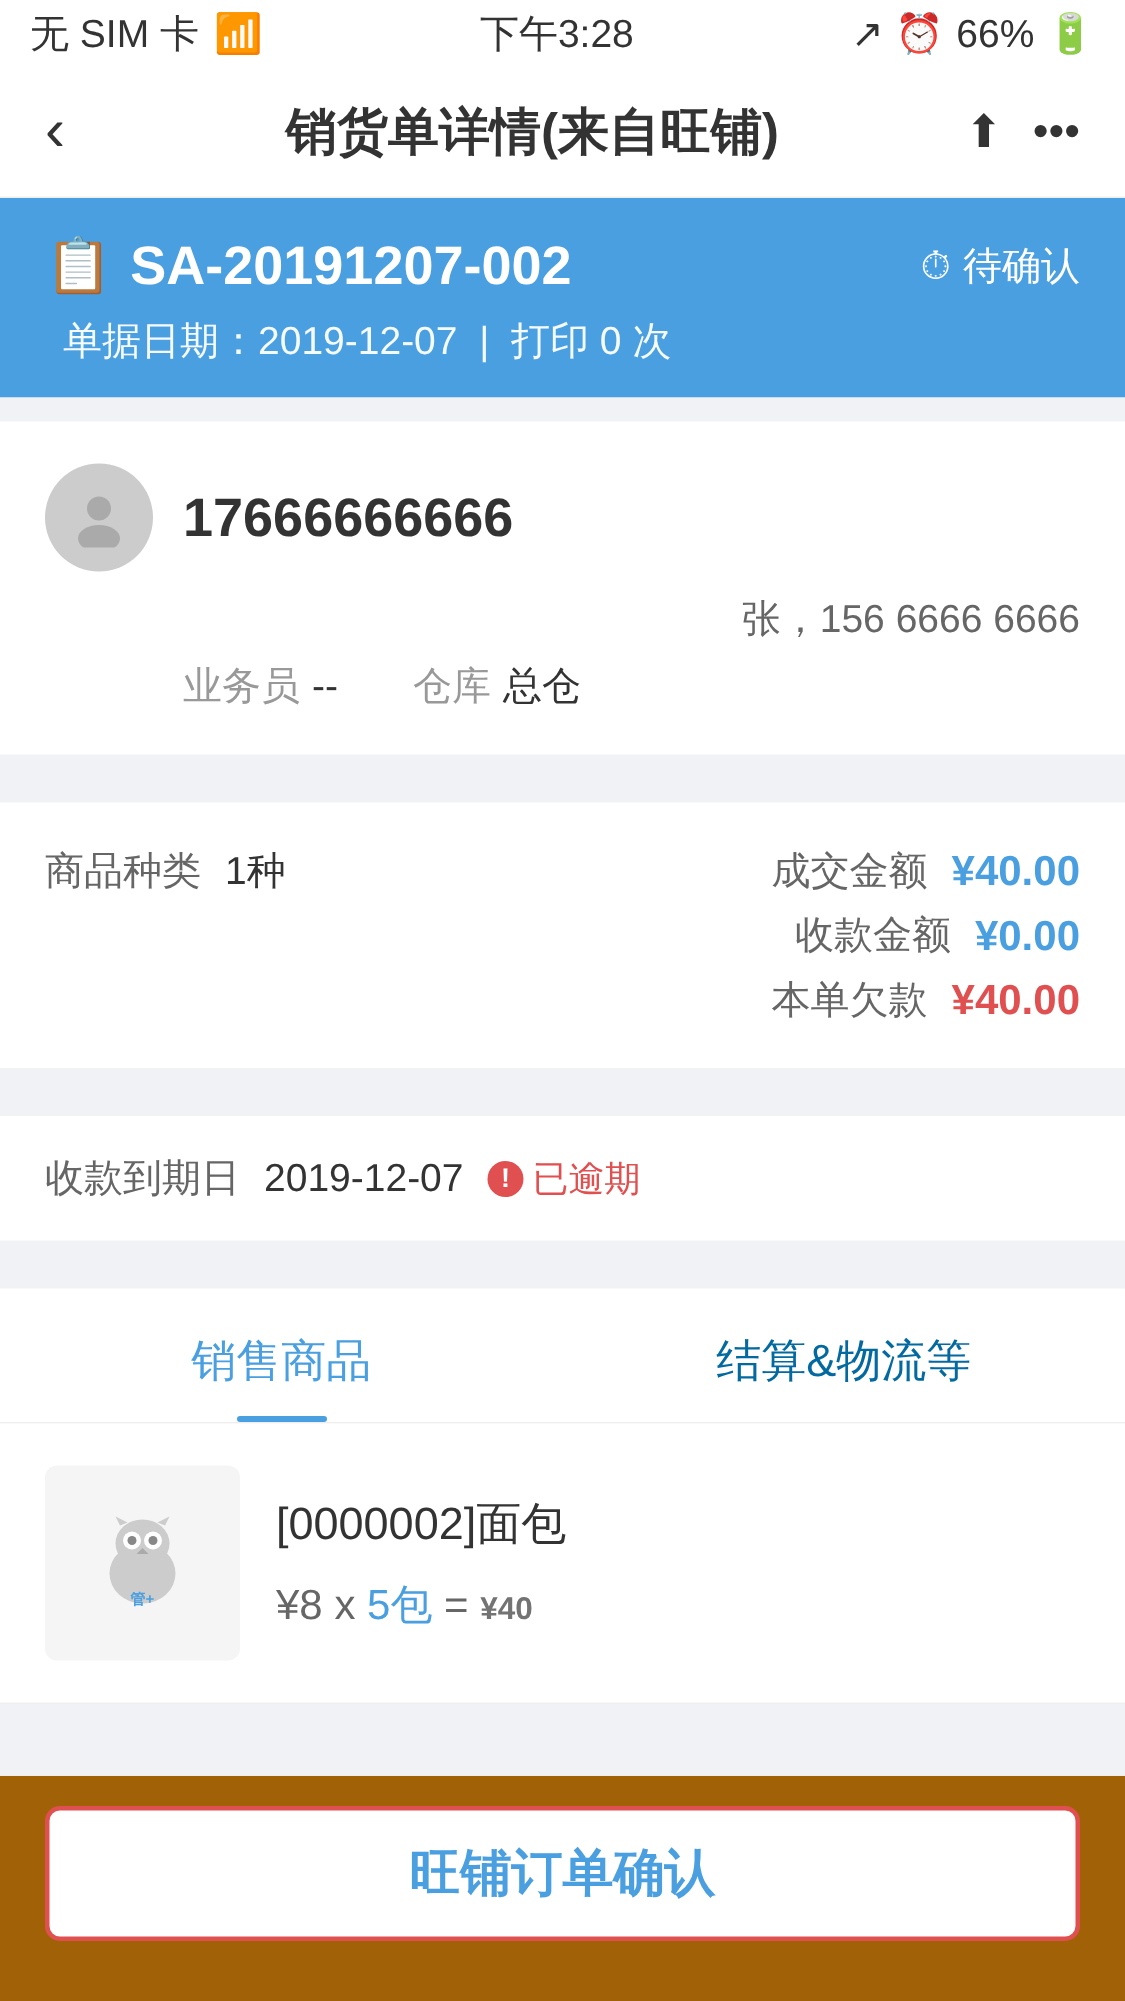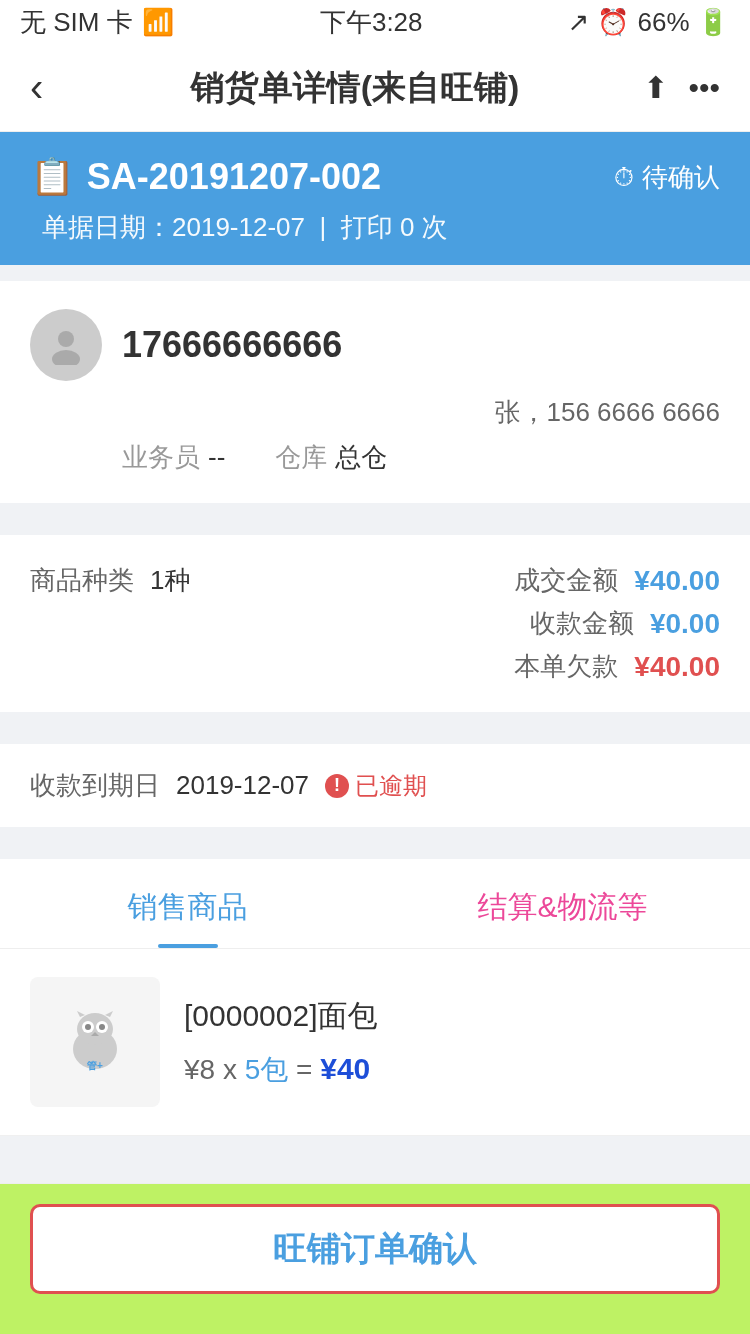--- a/index.html
+++ b/index.html
@@ -214,21 +214,21 @@
       background: #fff;
       display: flex;
       border-bottom: 1px solid #eee;
       margin-bottom: 0;
     }
     .tab-item {
       flex: 1;
       text-align: center;
       padding: 28px 0 20px;
       font-size: 30px;
-      color: #ec4899;
+      color: #0369a1;
       position: relative;
       cursor: pointer;
     }
     .tab-item.active {
       color: #4a9fe0;
     }
     .tab-item.active::after {
       content: '';
       position: absolute;
       bottom: 0;
@@ -271,39 +271,39 @@
       color: #333;
       margin-bottom: 14px;
       font-weight: 500;
     }
     .product-price-line {
       font-size: 28px;
       color: #666;
     }
     .product-price-line span.blue { color: #4a9fe0; }
     .product-price-line span.bold-blue {
-      color: #1d4ed8;
+      color: #737373;
       font-weight: 700;
-      font-size: 30px;
+      font-size: 21px;
     }
 
     
     .content-area {
       flex: 1;
       background: #f0f2f5;
       min-height: 200px;
     }
 
     
     .bottom-area {
       position: fixed;
       bottom: 0;
       left: 0;
       width: 750px;
-      background: #bef264;
+      background: #a16207;
       padding: 20px 30px 40px;
       border-top: 1px solid #eee;
     }
     .confirm-btn {
       width: 100%;
       height: 90px;
       background: #fff;
       border: 3px solid #e05050;
       border-radius: 10px;
       font-size: 34px;

